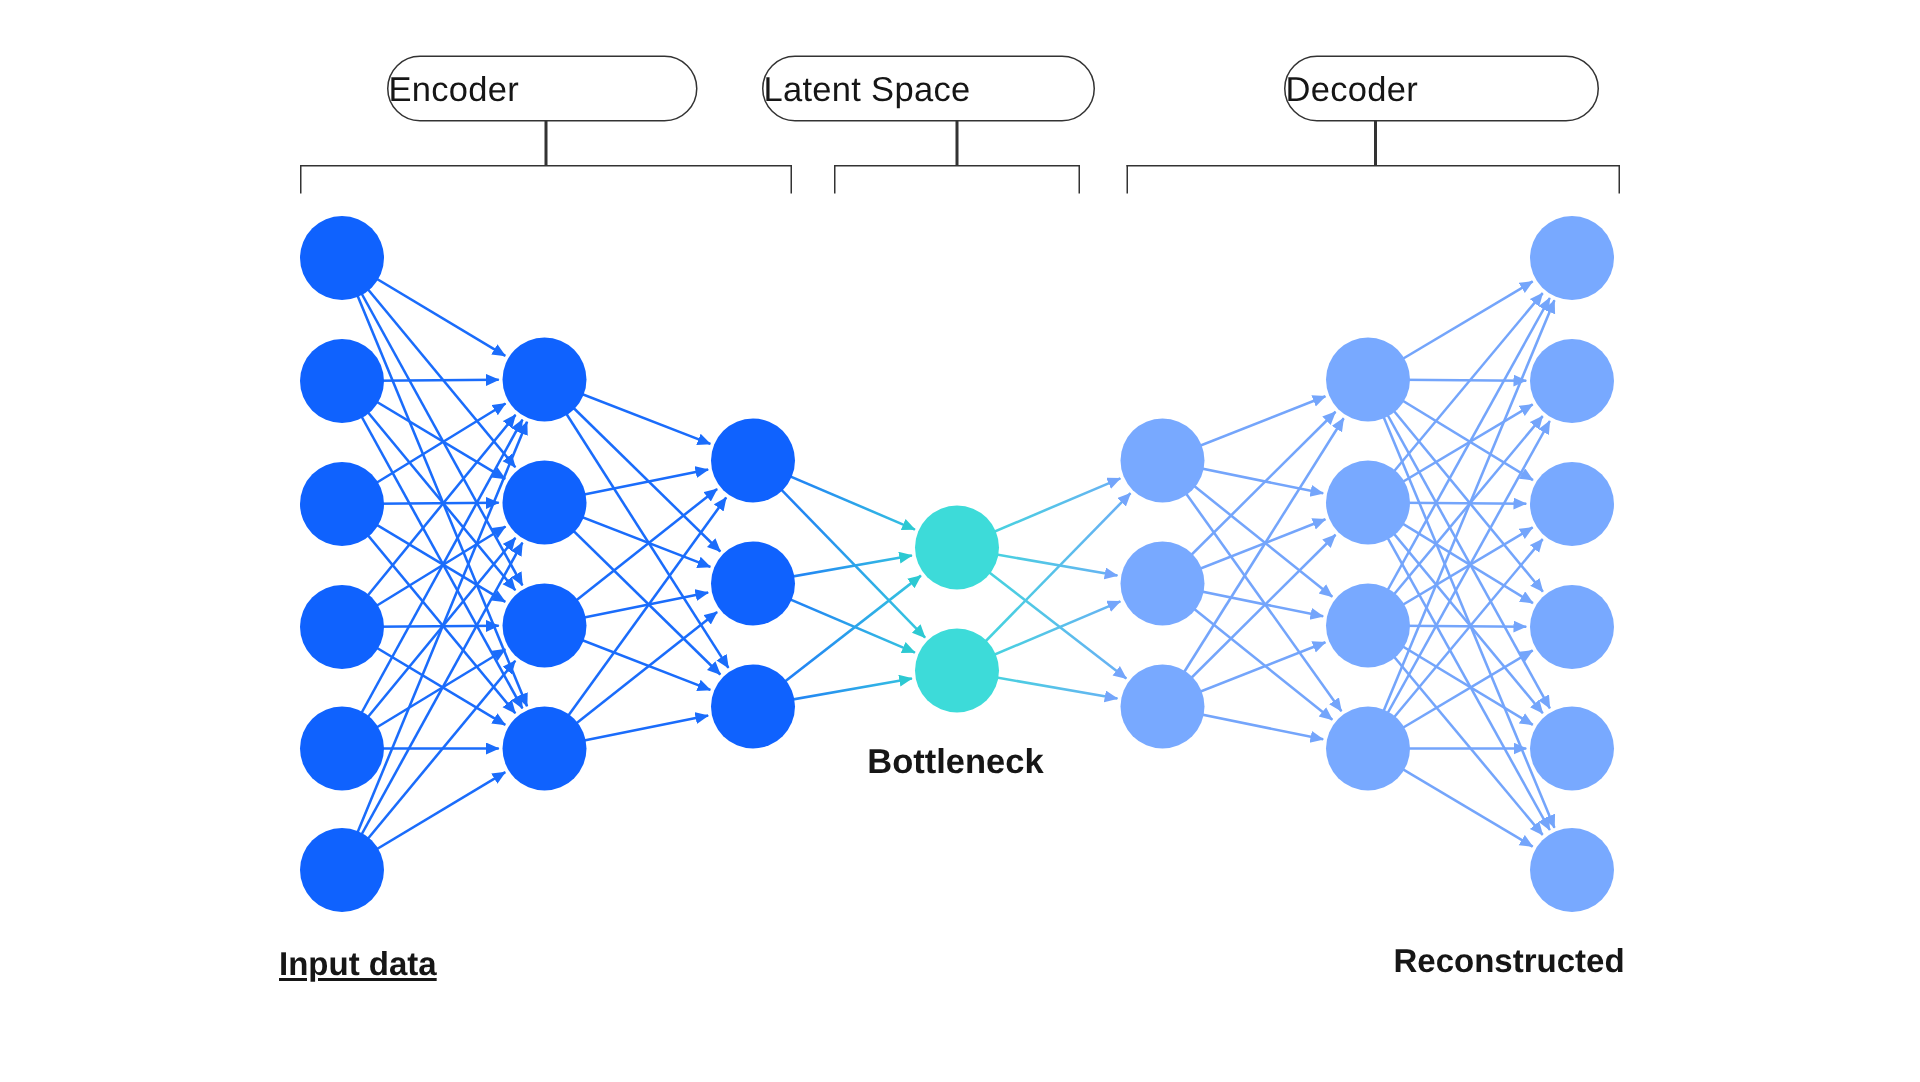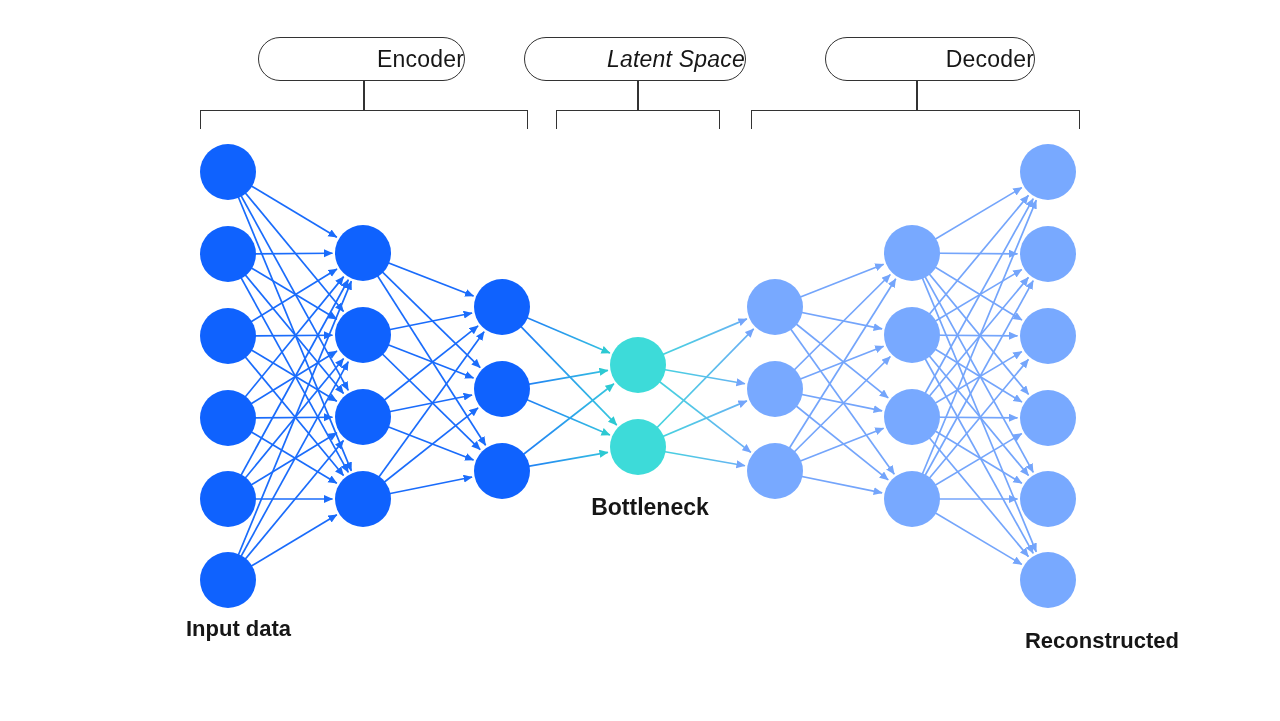--- a/index.html
+++ b/index.html
@@ -6,43 +6,43 @@
   .stage{
     position:relative;width:1280px;height:721px;overflow:hidden;
     background:var(--background,#ffffff);
     font-family:"Liberation Sans",sans-serif;
     color:var(--text,#161616);
   }
   .stage svg{position:absolute;left:0;top:0;}
   .pill{
     position:absolute;top:37px;height:44px;box-sizing:border-box;
     border:1.5px solid var(--outline,#333333);border-radius:23px;background:#fff;
-    display:flex;align-items:center;justify-content:flex-end;
+    display:flex;align-items:center;justify-content:flex-start;
     font-size:23px;font-weight:500;letter-spacing:.2px;
   }
   .pill-encoder{left:258px;width:207px;}
-  .pill-latent{left:524px;width:222px;font-style:italic;}
-  .pill-decoder{left:825px;width:210px;}
+  .pill-latent{left:508px;width:222px;}
+  .pill-decoder{left:856px;width:210px;}
   .vconn{position:absolute;top:80px;height:30px;width:2px;background:var(--outline,#333333);}
   .vconn-encoder{left:363px;}
   .vconn-latent{left:637px;}
   .vconn-decoder{left:916px;}
   .bracket{
     position:absolute;top:110px;height:19px;box-sizing:border-box;
     border-top:1.5px solid var(--outline,#333333);
     border-left:1.5px solid var(--outline,#333333);
     border-right:1.5px solid var(--outline,#333333);
   }
   .bracket-encoder{left:200px;width:328px;}
   .bracket-latent{left:556px;width:164px;}
   .bracket-decoder{left:751px;width:329px;}
   .label{position:absolute;font-weight:600;font-size:22px;line-height:30px;}
-  .label-input{left:186px;top:614px;}
-  .label-bottleneck{left:500px;top:491px;width:300px;text-align:center;font-size:23px;line-height:32px;}
-  .label-output{left:929px;top:626px;width:250px;text-align:right;line-height:30px;}
+  .label-input{left:186px;top:628px;text-decoration:underline;}
+  .label-bottleneck{left:487px;top:491px;width:300px;text-align:center;font-size:23px;line-height:32px;}
+  .label-output{left:929px;top:626px;width:250px;text-align:left;line-height:30px;}
 </style>
 </head>
 <body>
 
 <div class="stage">
 
   <svg id="net" width="1280" height="721" viewBox="0 0 1280 721">
       <defs>
         <marker id="arrow-blue" markerUnits="userSpaceOnUse" markerWidth="10" markerHeight="9" refX="8.5" refY="4" orient="auto">
           <path d="M0,0 L9,4 L0,8 Z" fill="#1a6cfb"></path>

